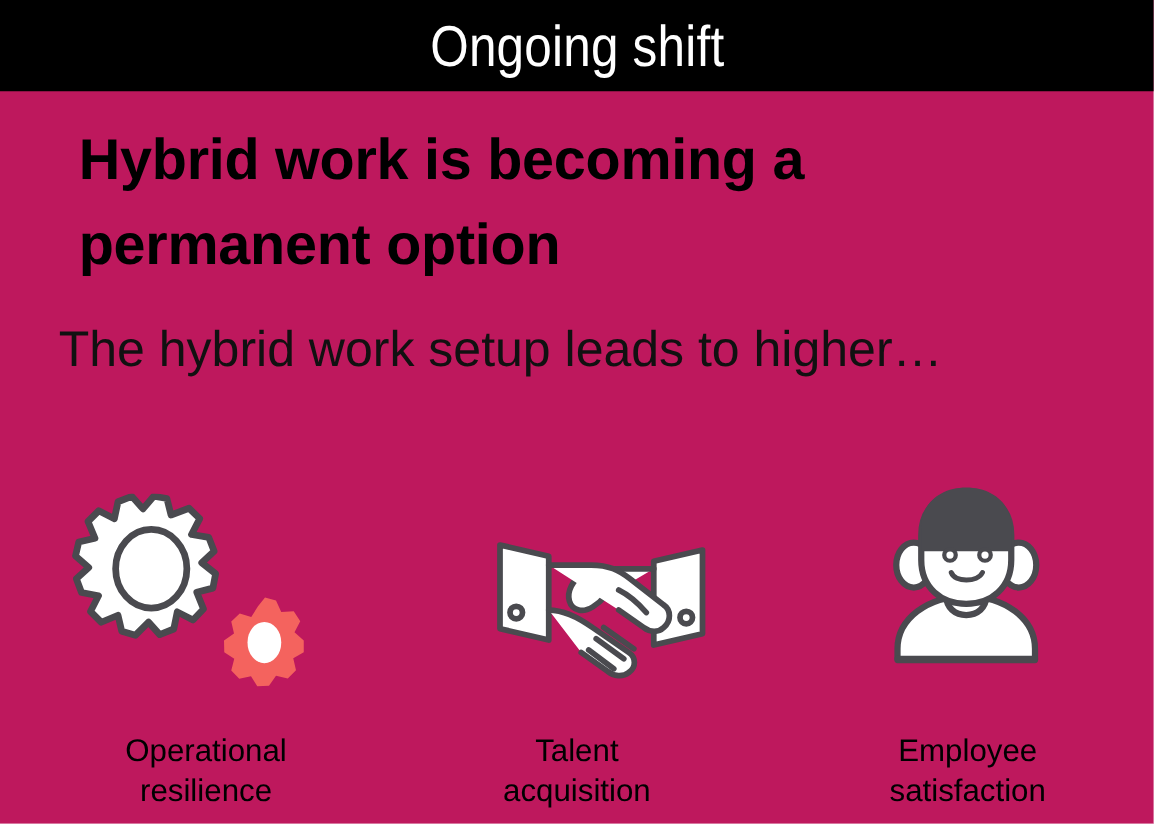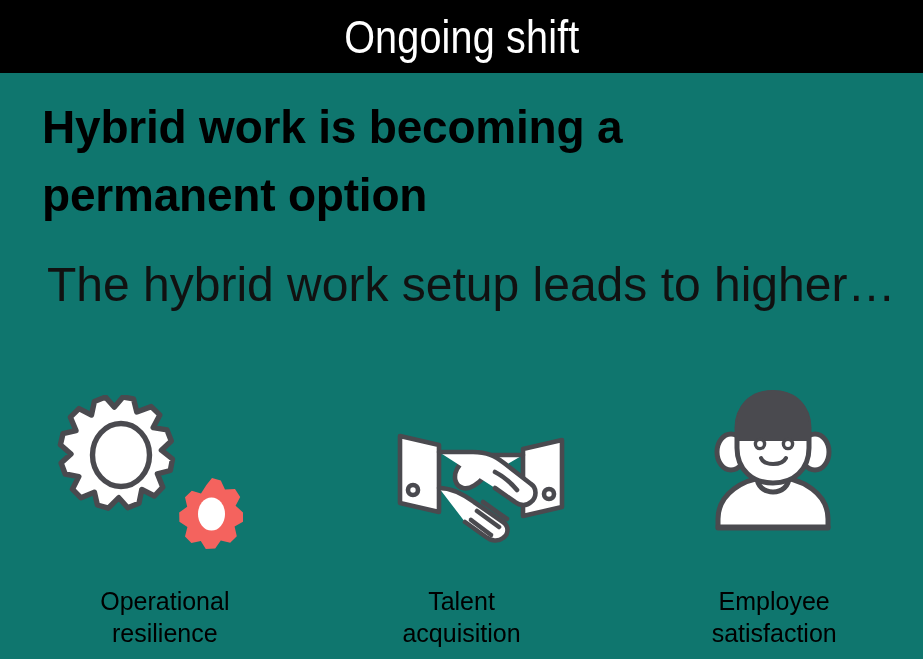--- a/index.html
+++ b/index.html
@@ -12,21 +12,21 @@
     height: 659px;
     overflow: hidden;
     font-family: "Liberation Sans", sans-serif;
     -webkit-font-smoothing: antialiased;
   }
 
   .slide {
     position: relative;
     width: 923px;
     height: 659px;
-    background: #0f766e;
+    background: #be185d;
   }
 
   
   .header-bar {
     position: absolute;
     left: 0;
     top: 0;
     width: 923px;
     height: 73px;
     background: #000000;
@@ -42,42 +42,42 @@
     letter-spacing: 0.2px;
     line-height: 1;
     transform: scaleX(0.86);
     transform-origin: center center;
     white-space: nowrap;
   }
 
   
   .title-block {
     position: absolute;
-    left: 42px;
+    left: 63px;
     top: 94px;
     width: 840px;
   }
   .main-title {
     font-family: "Liberation Sans", sans-serif;
     font-weight: 700;
     font-size: 46px;
     line-height: 1.47;
     color: #000000;
     margin: 0;
     letter-spacing: -0.2px;
     max-width: 720px;
   }
 
   .subtitle {
     position: absolute;
     left: 47px;
     top: 256px;
     font-family: "Liberation Sans", sans-serif;
     font-weight: 400;
-    font-size: 48px;
+    font-size: 40px;
     line-height: 1.2;
     color: #111111;
     margin: 0;
     white-space: nowrap;
   }
 
   
   .icon-row {
     position: absolute;
     left: 0;

